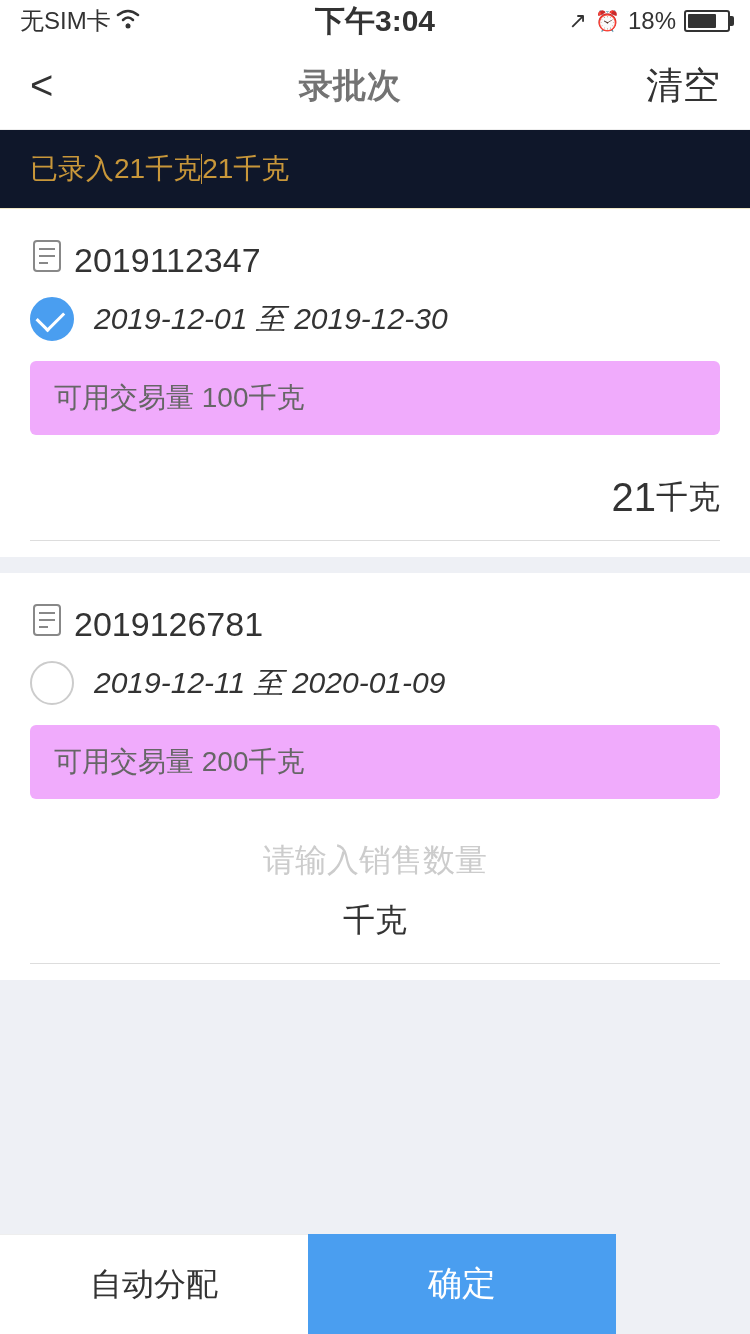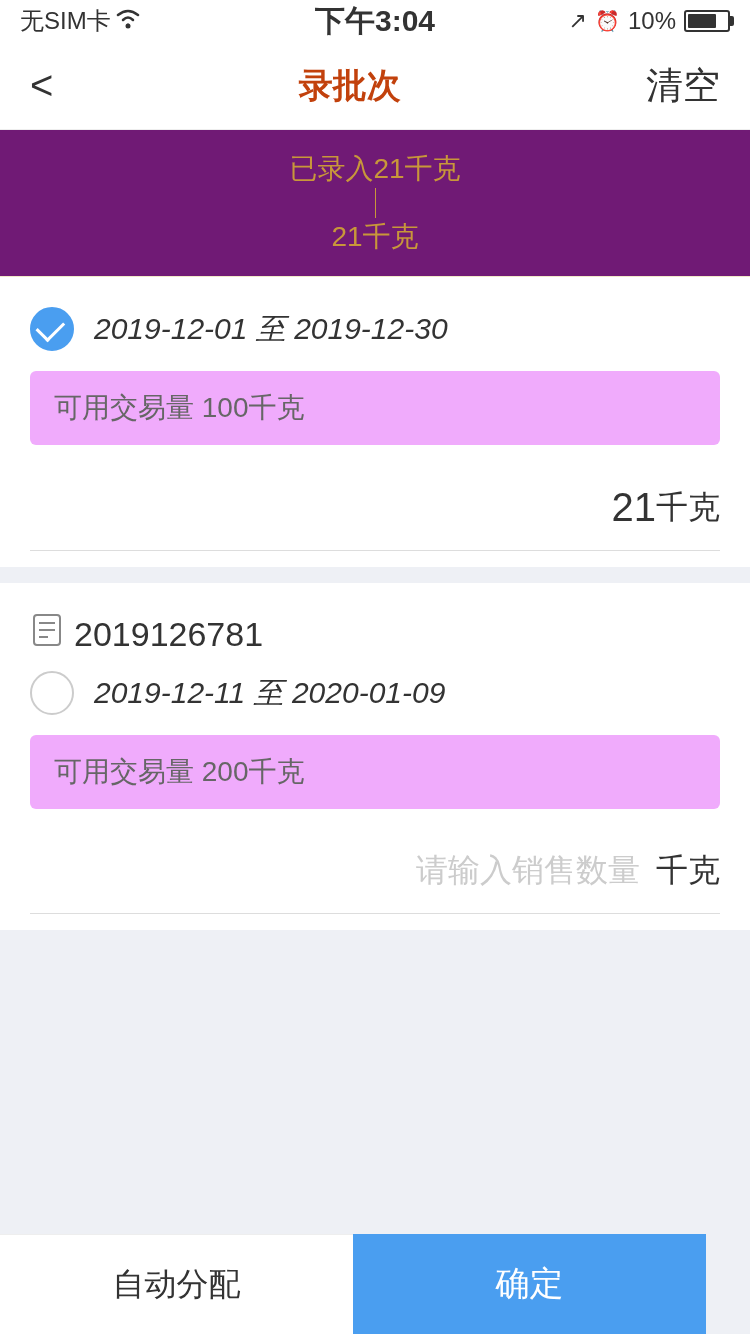--- a/index.html
+++ b/index.html
@@ -82,36 +82,35 @@
     }
     .nav-back {
       font-size: 40px;
       color: #333;
       font-weight: 300;
       cursor: pointer;
     }
     .nav-title {
       font-size: 34px;
       font-weight: 600;
-      color: #c2410c;
+      color: #737373;
     }
     .nav-action {
       font-size: 37px;
       color: #333;
       cursor: pointer;
     }
 
     
     .info-banner {
-      background: #701a75;
+      background: #0f172a;
       padding: 20px 30px;
       display: flex;
       align-items: center;
       border-bottom: 1px solid #f0e8c8;
-      flex-direction: column;
     }
     .info-item {
       font-size: 28px;
       color: #c8973a;
     }
     .info-divider {
       width: 1px;
       height: 30px;
       background: #c8973a;
     }
@@ -219,20 +218,21 @@
     }
 
     
     .input-placeholder-row {
       display: flex;
       align-items: center;
       justify-content: flex-end;
       padding: 20px 30px;
       background: #fff;
       gap: 16px;
+      flex-direction: column;
     }
     .input-placeholder-text {
       font-size: 32px;
       color: #ccc;
     }
     .input-unit {
       font-size: 32px;
       color: #333;
     }
     .input-underline {
@@ -246,21 +246,21 @@
       flex: 1;
       background: #eef0f5;
       min-height: 420px;
     }
 
     
     .bottom-bar {
       position: fixed;
       bottom: 0;
       left: 0;
-      width: 706px;
+      width: 616px;
       height: 100px;
       display: flex;
     }
     .btn-auto {
       flex: 1;
       background: #fff;
       border: none;
       font-size: 32px;
       color: #333;
       cursor: pointer;
@@ -302,21 +302,21 @@
         <circle cx="14" cy="19" r="2.5" fill="#333"></circle>
       </svg>
     </span>
   </div>
   <div class="status-center">
     <span>下午3:04</span>
   </div>
   <div class="status-right">
     <span style="font-size:22px;">↗</span>
     <span style="font-size:20px;">⏰</span>
-    <span>10%</span>
+    <span>18%</span>
     <div class="battery-icon">
       <div class="battery-fill"></div>
     </div>
   </div>
 </div>
 
 <div class="nav-bar">
   <span class="nav-back">&lt;</span>
   <span class="nav-title">录批次</span>
   <span class="nav-action">清空</span>
@@ -325,20 +325,31 @@
 <div class="page-content">
 
   <div class="info-banner">
     <span class="info-item">已录入21千克</span>
     <div class="info-divider"></div>
     <span class="info-item">21千克</span>
   </div>
 
   <div class="card">
     <div class="card-section">
+      <div class="batch-id-row">
+        <span class="batch-icon">
+          <svg width="34" height="34" viewBox="0 0 34 34">
+            <rect x="4" y="2" width="26" height="30" rx="3" ry="3" fill="none" stroke="#888" stroke-width="2"></rect>
+            <line x1="9" y1="10" x2="25" y2="10" stroke="#888" stroke-width="2"></line>
+            <line x1="9" y1="17" x2="25" y2="17" stroke="#888" stroke-width="2"></line>
+            <line x1="9" y1="24" x2="18" y2="24" stroke="#888" stroke-width="2"></line>
+          </svg>
+        </span>
+        <span class="batch-id">2019112347</span>
+      </div>
       <div class="date-row">
         <div class="radio-circle checked"></div>
         <span class="date-text">2019-12-01 至 2019-12-30</span>
       </div>
       <div class="availability-row">可用交易量 100千克</div>
     </div>
     <div class="amount-row">
       <input class="amount-input" type="text" value="21" style="">
       <span class="amount-unit">千克</span>
     </div>

